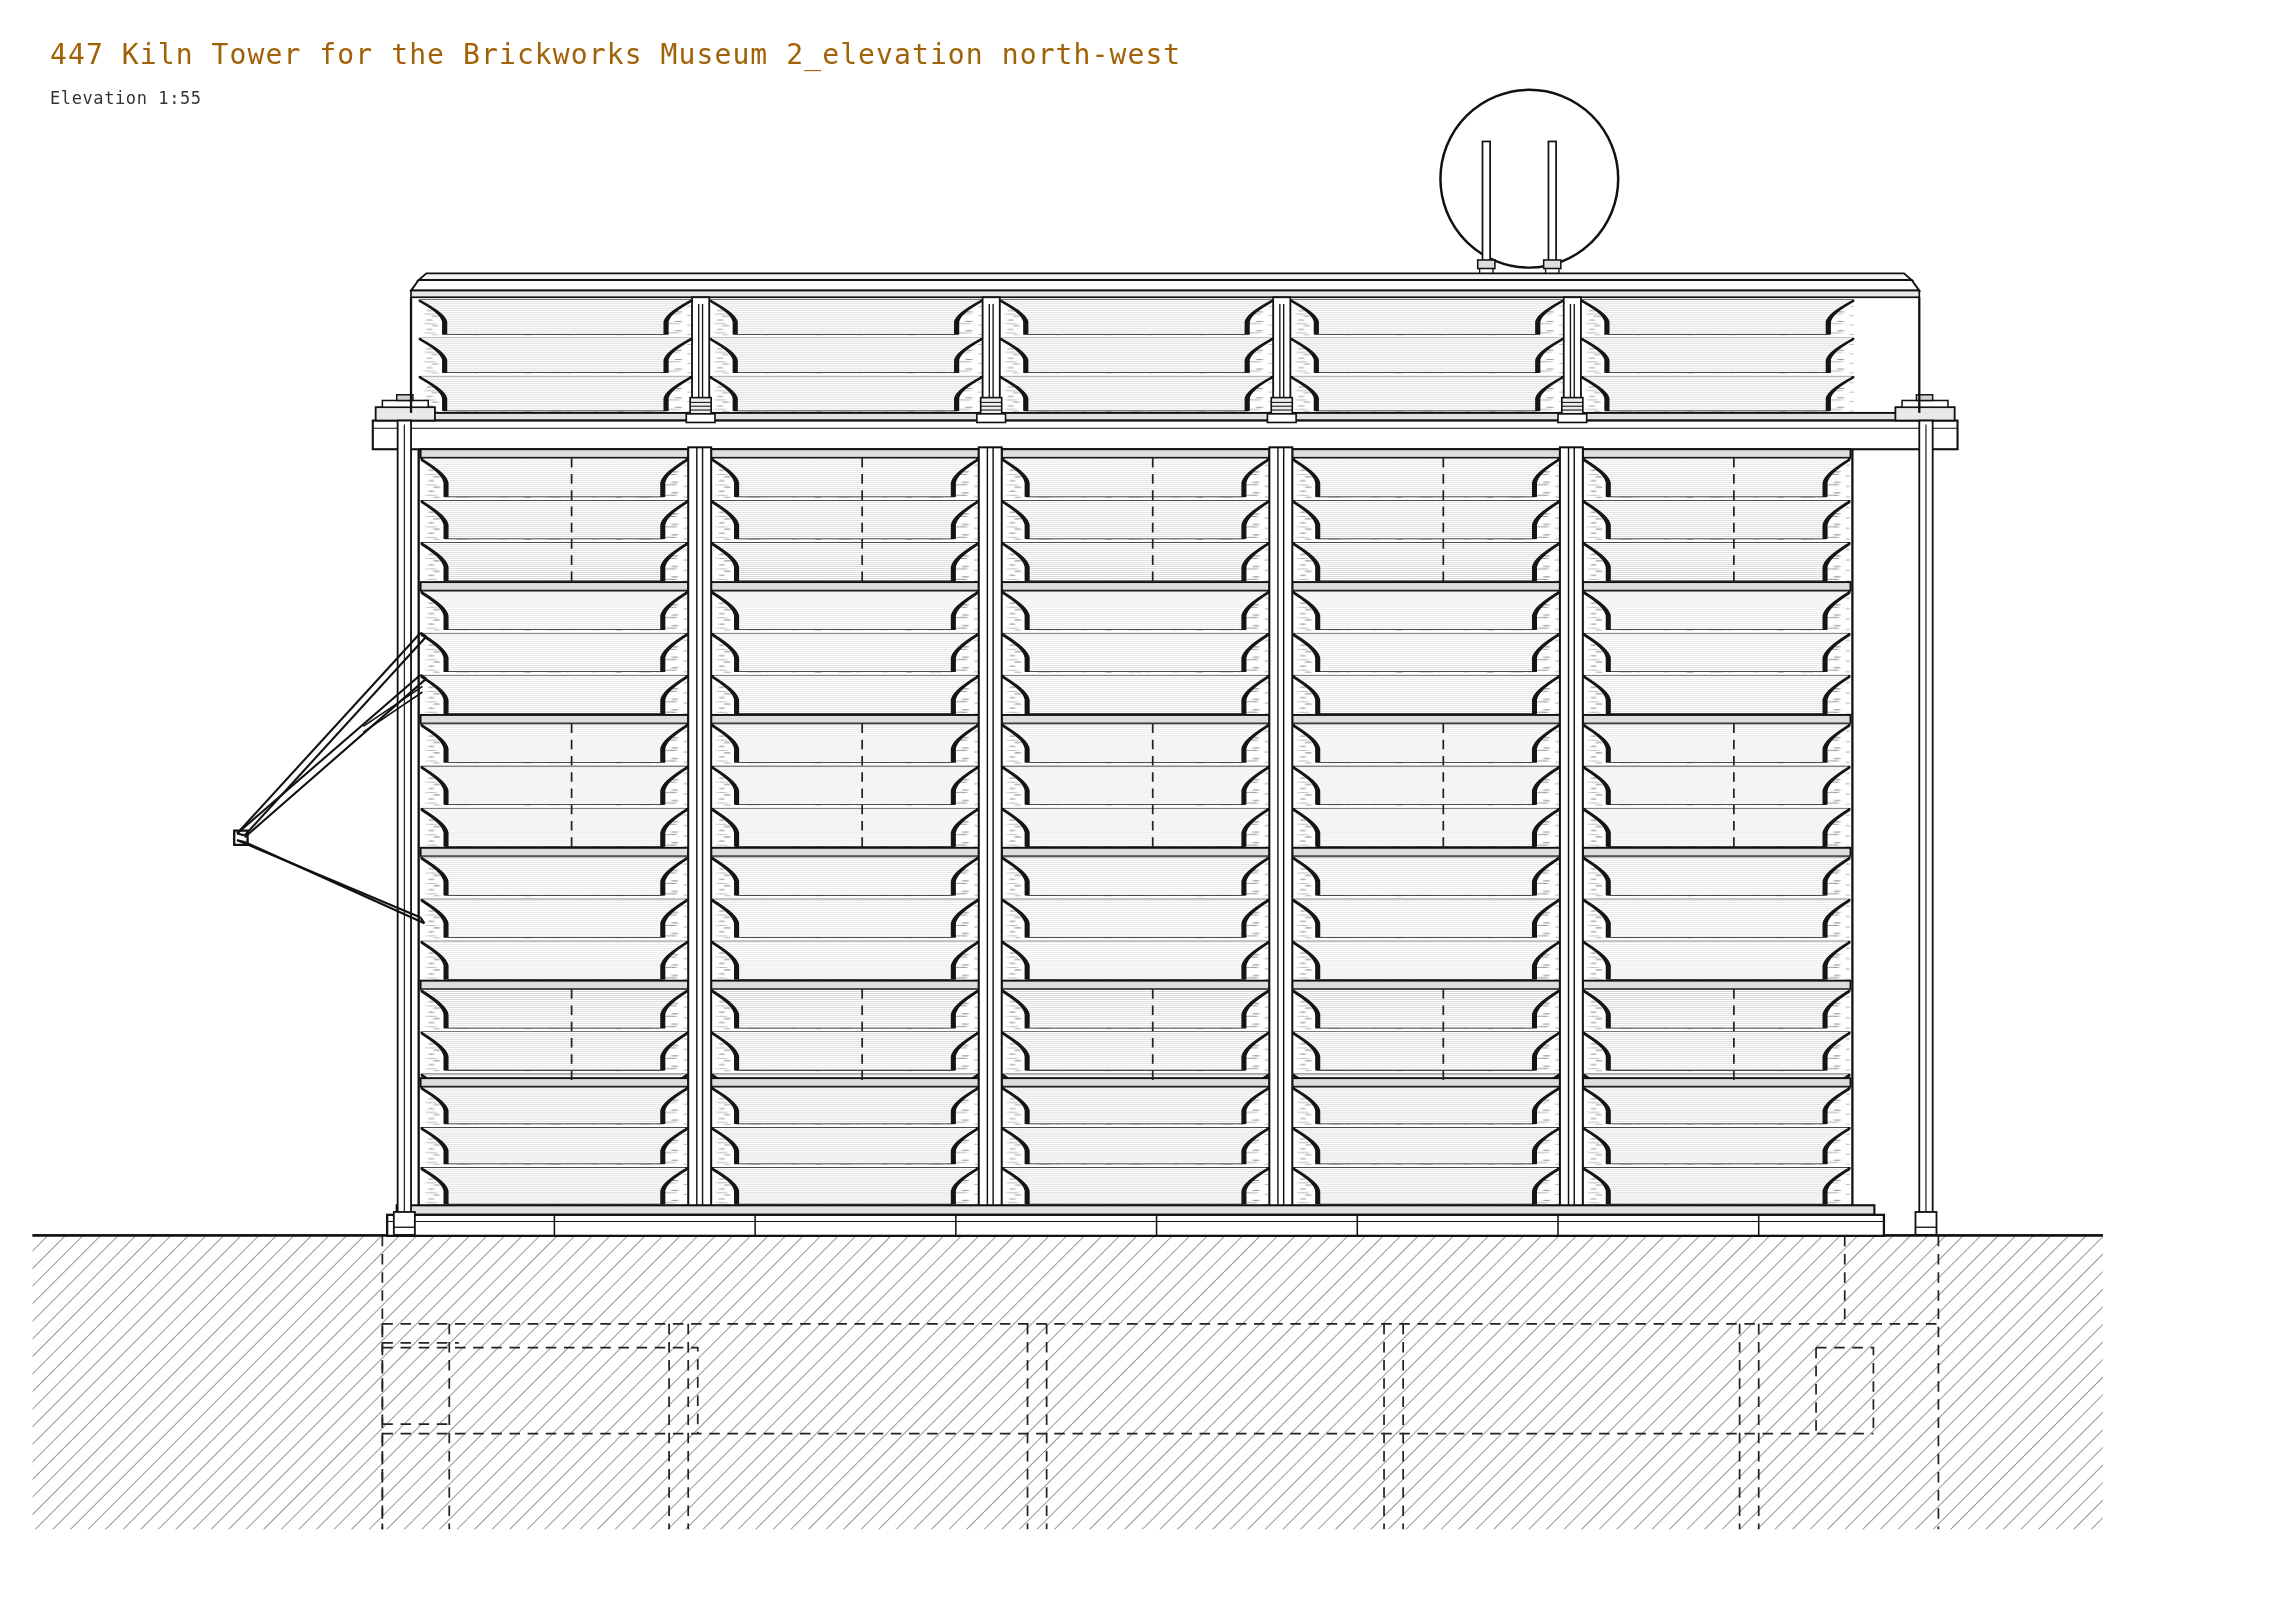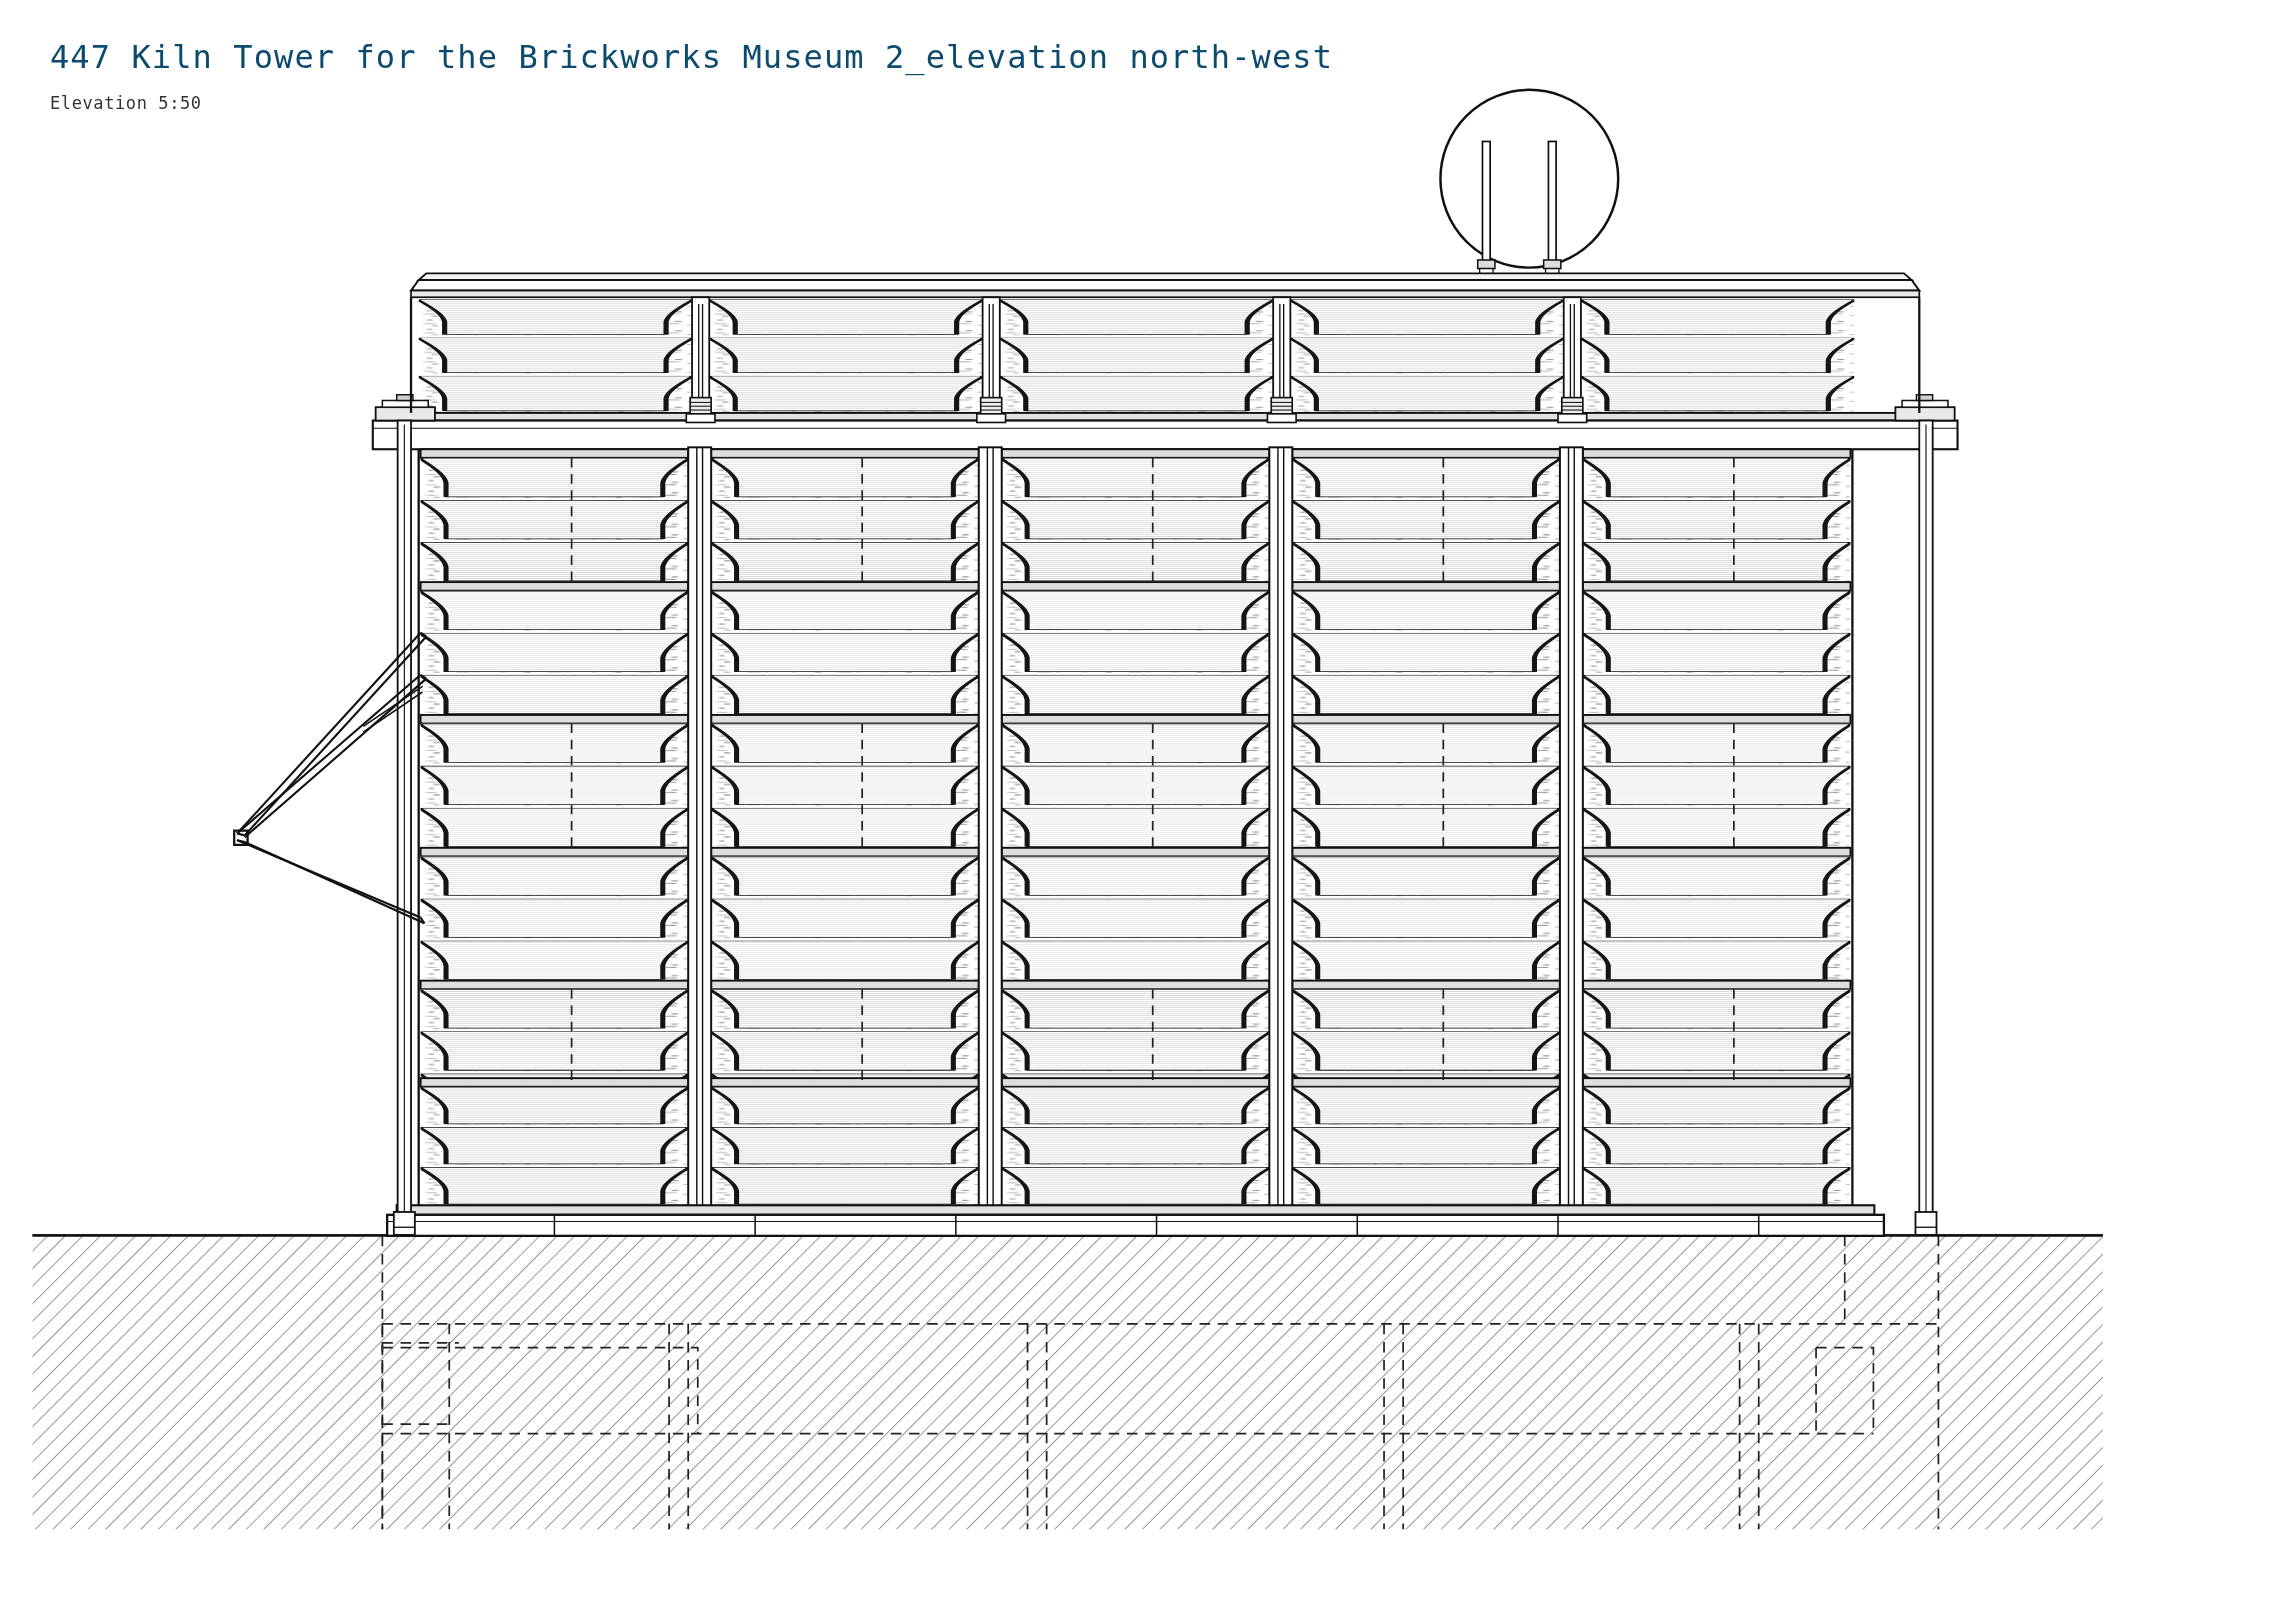--- a/index.html
+++ b/index.html
@@ -4,37 +4,37 @@
 <style>
   html,body{margin:0;padding:0;background:#ffffff;}
   body{
     width:2294px;height:1622px;position:relative;overflow:hidden;
     font-family:"DejaVu Sans Mono","Liberation Mono",monospace;
     color:#111111;
   }
   #sheet{position:absolute;inset:0;}
   #title-block{position:absolute;left:50px;top:38px;}
   #drawing-title{
-    font-size:32px;letter-spacing:1.1px;color:#0c4a6e;white-space:nowrap;
+    font-size:28px;letter-spacing:1.1px;color:#a16207;white-space:nowrap;
     font-family:"DejaVu Sans Mono","Liberation Mono",monospace;
   }
   #drawing-subtitle{
     font-size:17px;letter-spacing:0.6px;color:#333333;margin-top:17px;white-space:nowrap;
     font-family:"DejaVu Sans Mono","Liberation Mono",monospace;
   }
   svg#elevation{position:absolute;left:0;top:0;width:2294px;height:1622px;display:block;}
 </style>
 </head>
 <body>
 
 <div id="sheet">
 
   <div id="title-block">
     <div id="drawing-title">447 Kiln Tower for the Brickworks Museum 2_elevation north-west</div>
-    <div id="drawing-subtitle">Elevation 5:50</div>
+    <div id="drawing-subtitle">Elevation 1:55</div>
   </div>
 
   <svg id="elevation" viewBox="0 0 2400 1697">
     <defs>
 
       <pattern id="earthHatch" width="13" height="13" patternUnits="userSpaceOnUse" patternTransform="rotate(45)">
         <line x1="0" y1="0" x2="0" y2="13" stroke="#6f6f6f" stroke-width="1.5"></line>
       </pattern>
 
       <pattern id="louvre" width="8" height="5" patternUnits="userSpaceOnUse">

